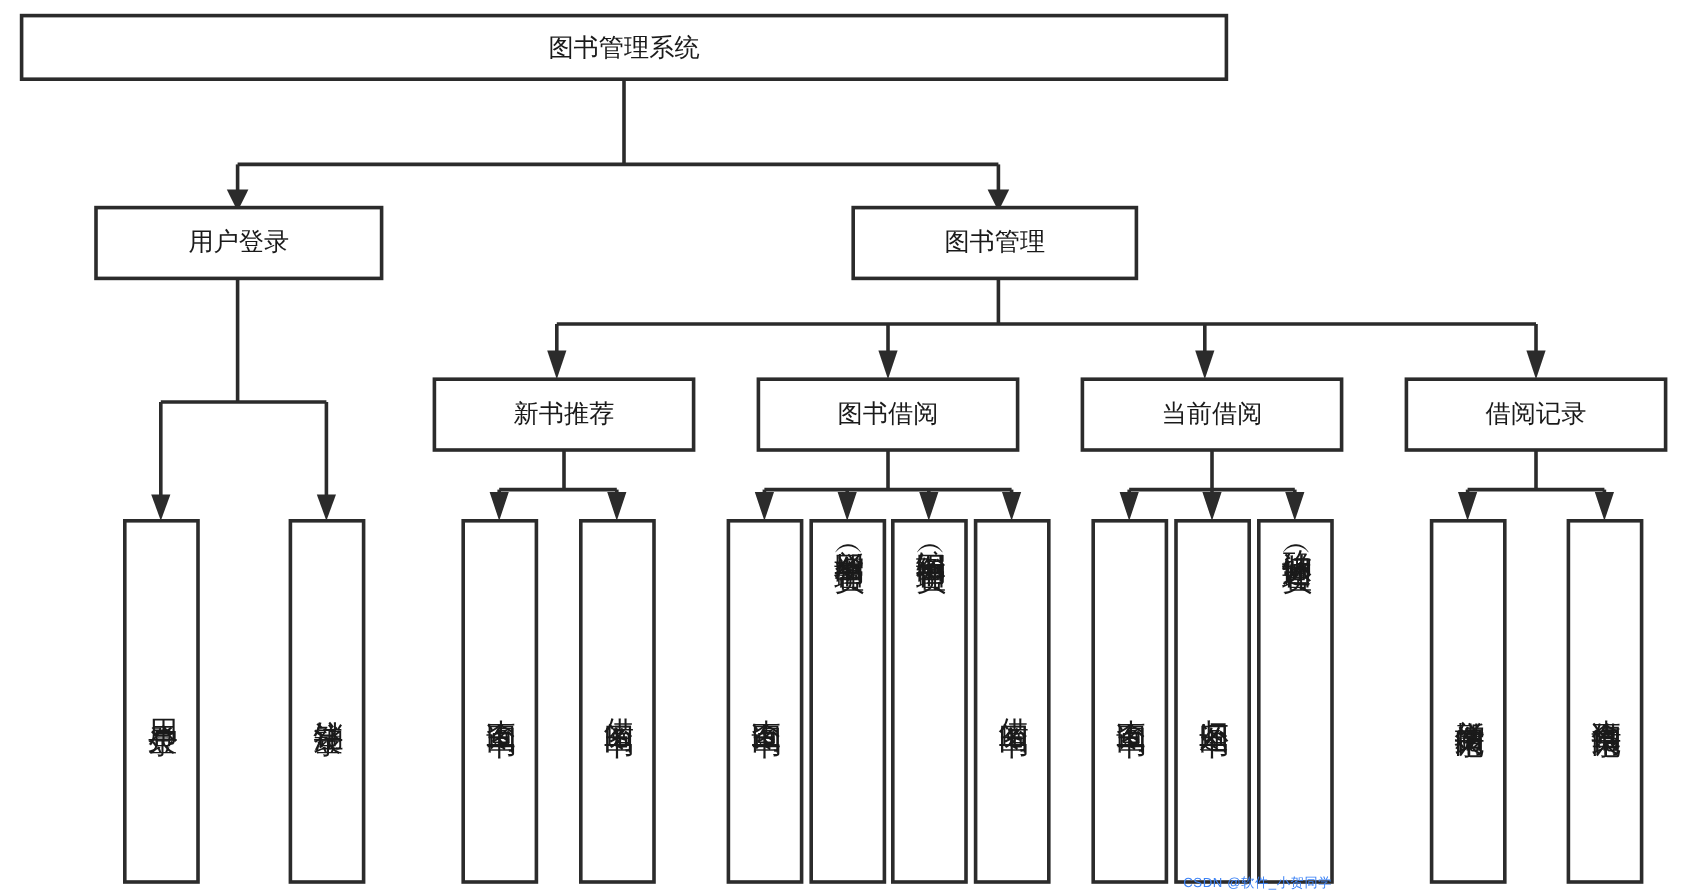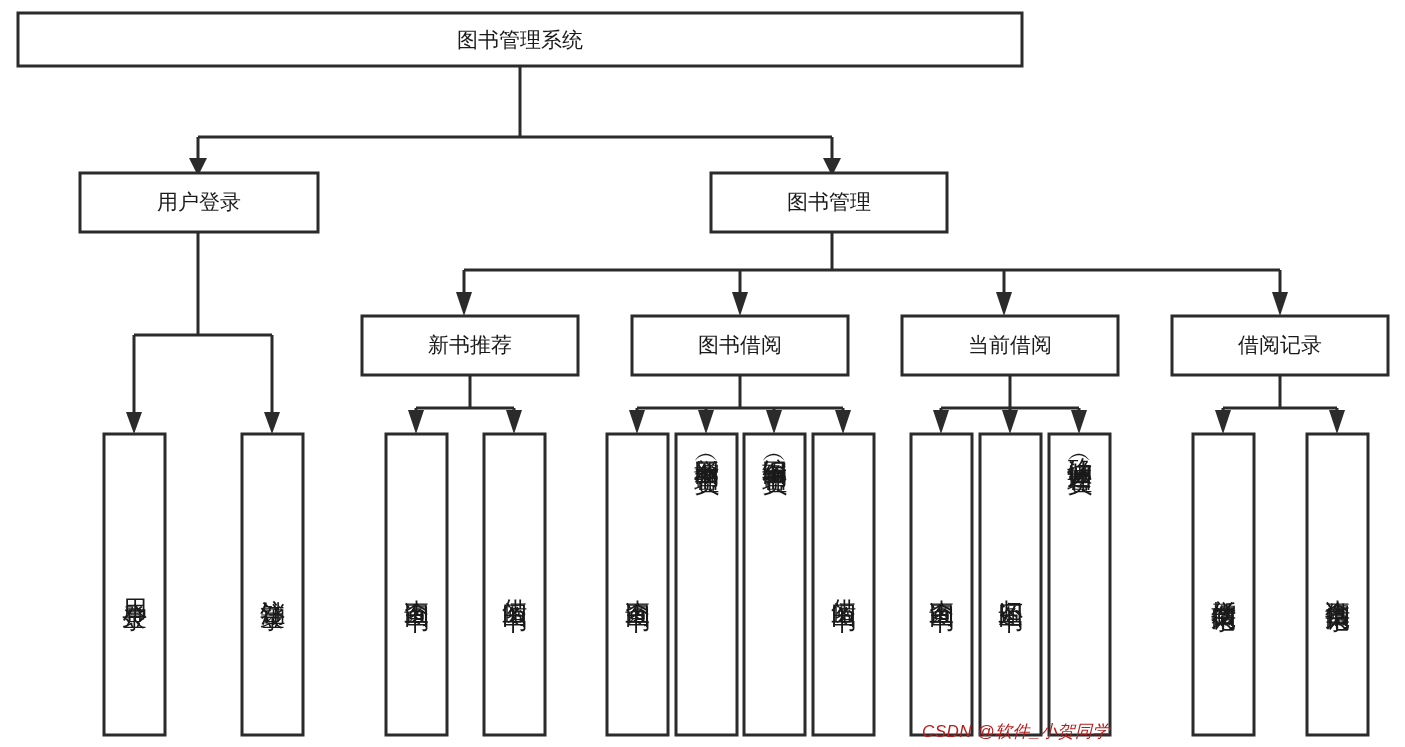--- a/index.html
+++ b/index.html
@@ -49,26 +49,25 @@
   }
   .arrow-head {
     fill: #2b2b2b;
     stroke: none;
   }
   .watermark {
     position: absolute;
     right: 8px;
     bottom: 4px;
     font-family: "Liberation Sans", "DejaVu Sans", sans-serif;
-    font-size: 17px;
-    color: #b91c1c;
+    font-size: 11px;
+    color: #3b82f6;
     white-space: nowrap;
     letter-spacing: 0.5px;
     pointer-events: none;
-    font-style: italic;
   }
 </style>
 </head>
 <body>
 
 <div id="diagram-root">
   <svg class="flow" viewBox="0 0 1405 747" xmlns="http://www.w3.org/2000/svg">
 
     <g>
 

